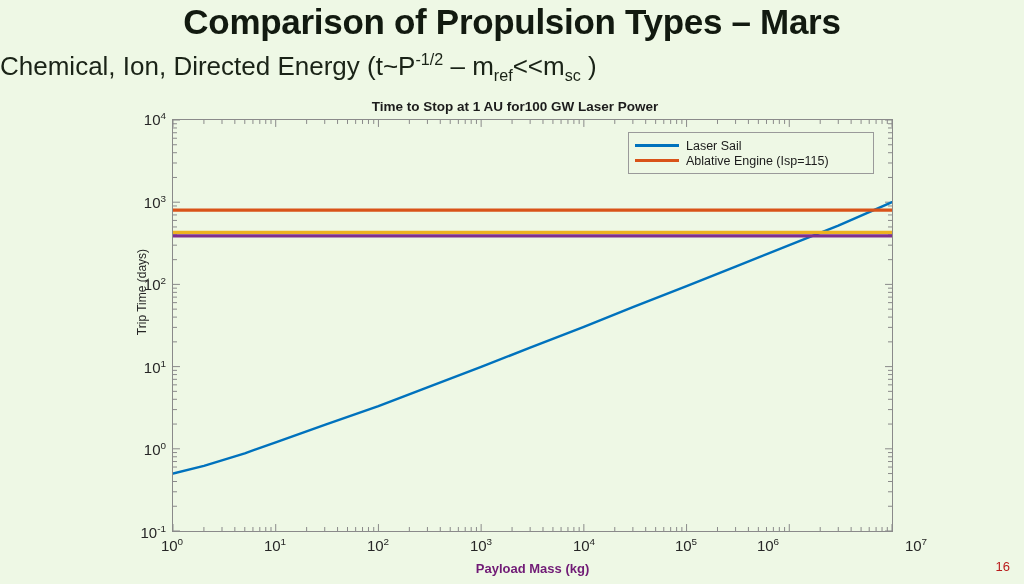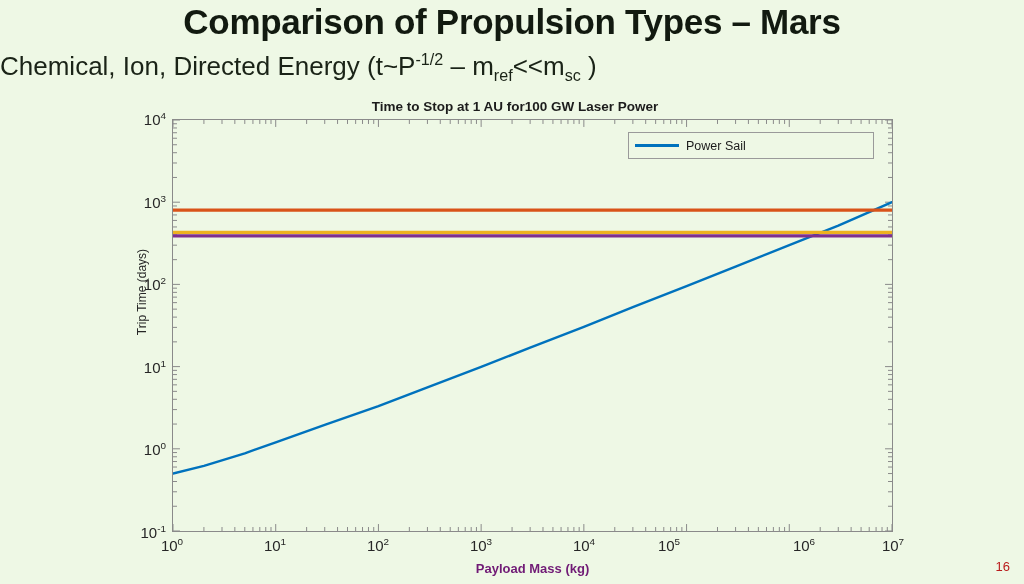--- a/index.html
+++ b/index.html
@@ -187,23 +187,23 @@
       <div class="ytick" style="top: 165.2px;"><span>10</span><sup>2</sup></div>
       <div class="ytick" style="top: 82.6px;"><span>10</span><sup>3</sup></div>
       <div class="ytick" style="top: 0px;"><span>10</span><sup>4</sup></div>
     </div>
   <div id="xtick-row">
       <div class="xtick" style="left: 0px;"><span>10</span><sup>0</sup></div>
       <div class="xtick" style="left: 103px;"><span>10</span><sup>1</sup></div>
       <div class="xtick" style="left: 206px;"><span>10</span><sup>2</sup></div>
       <div class="xtick" style="left: 309px;"><span>10</span><sup>3</sup></div>
       <div class="xtick" style="left: 412px;"><span>10</span><sup>4</sup></div>
-      <div class="xtick" style="left: 497px;"><span>10</span><sup>5</sup></div>
-      <div class="xtick" style="left: 632px;"><span>10</span><sup>6</sup></div>
-      <div class="xtick" style="left: 721px;"><span>10</span><sup>7</sup></div>
+      <div class="xtick" style="left: 514px;"><span>10</span><sup>5</sup></div>
+      <div class="xtick" style="left: 596px;"><span>10</span><sup>6</sup></div>
+      <div class="xtick" style="left: 744px;"><span>10</span><sup>7</sup></div>
     </div>
 
   <div id="plot-box">
     <svg id="plot-svg" viewBox="0 0 721 413" preserveAspectRatio="none">
       <g id="ticks-layer">
           <line x1="0" y1="413" x2="0" y2="406" stroke="#8a8a8a" stroke-width="1"></line>
           <line x1="0" y1="0" x2="0" y2="7" stroke="#8a8a8a" stroke-width="1"></line>
           <line x1="31.006089553390062" y1="413" x2="31.006089553390062" y2="409" stroke="#8a8a8a" stroke-width="1"></line>
           <line x1="31.006089553390062" y1="0" x2="31.006089553390062" y2="4" stroke="#8a8a8a" stroke-width="1"></line>
           <line x1="49.14348923612523" y1="413" x2="49.14348923612523" y2="409" stroke="#8a8a8a" stroke-width="1"></line>
@@ -431,18 +431,22 @@
         </g>
     </svg>
   </div>
 
   <div id="xlabel">Payload Mass (kg)</div>
   <div id="ylabel">Trip Time (days)</div>
 
   <div id="legend">
       <div class="legend-row">
         <div class="legend-swatch" style="background: rgb(0, 114, 189);"></div>
-        <div class="legend-label">Power Sail</div>
+        <div class="legend-label">Laser Sail</div>
+      </div>
+      <div class="legend-row">
+        <div class="legend-swatch" style="background: rgb(217, 83, 25);"></div>
+        <div class="legend-label">Ablative Engine (Isp=115)</div>
       </div>
     </div>
 </div>
 
 <div id="page-number">16</div>
 
 </body></html>

